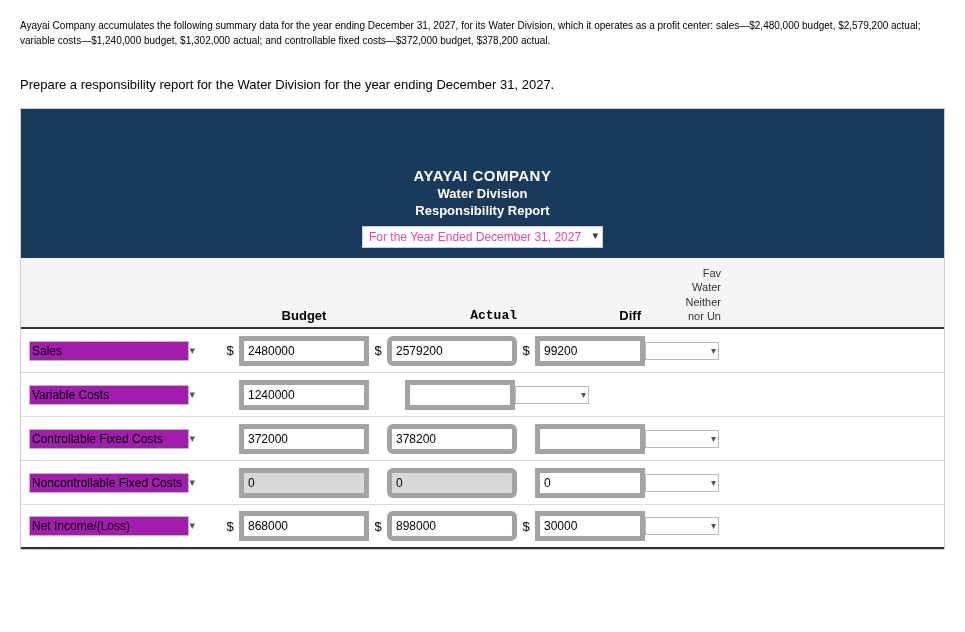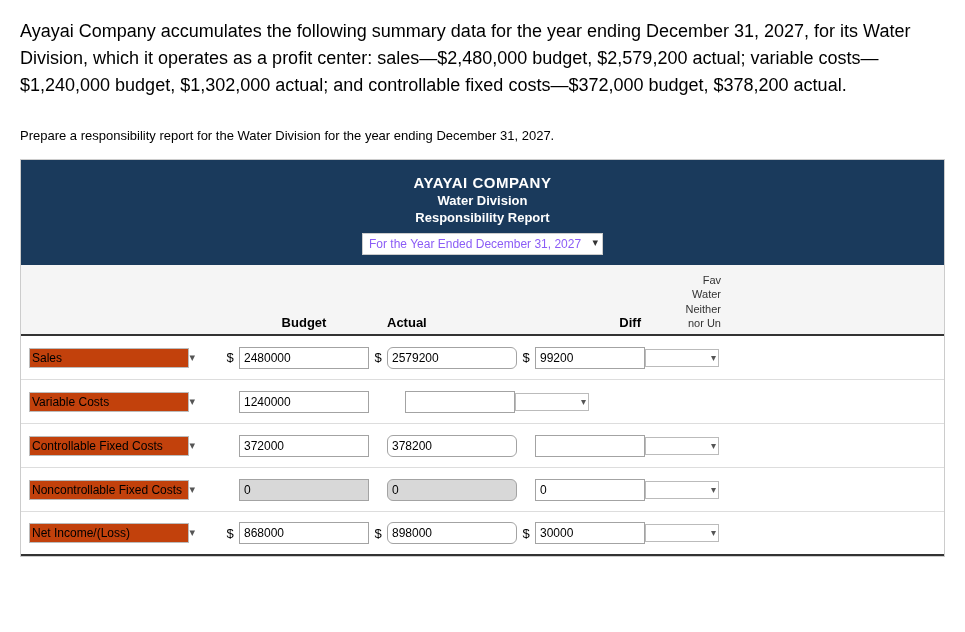--- a/index.html
+++ b/index.html
@@ -5,21 +5,21 @@
     * { box-sizing: border-box; margin: 0; padding: 0; }
     body {
       font-family: Arial, sans-serif;
       font-size: 13px;
       background: #fff;
       color: #000;
       padding: 18px 20px;
       width: 965px;
     }
     .intro-text {
-      font-size: 18px;
+      font-size: 10px;
       line-height: 1.5;
       margin-bottom: 14px;
     }
     .prepare-text {
       font-size: 13px;
       margin-bottom: 16px;
     }
     .report-container {
       border: 1px solid #ccc;
       background: #fff;
@@ -28,40 +28,41 @@
       background: #1a3a5c;
       color: #fff;
       text-align: center;
       padding: 14px 10px 10px 10px;
       position: relative;
     }
     .report-header .company-name {
       font-size: 15px;
       font-weight: bold;
       letter-spacing: 0.5px;
+      margin-top: 44px;
     }
     .report-header .division-name {
       font-size: 13px;
       font-weight: bold;
       margin-top: 2px;
     }
     .report-header .report-title {
       font-size: 13px;
       font-weight: bold;
       margin-top: 2px;
     }
     .report-header .date-row {
       margin-top: 8px;
       display: flex;
       justify-content: center;
       align-items: center;
     }
     .date-dropdown {
       background: #fff;
-      color: #8b5cf6;
+      color: #ec4899;
       border: 1px solid #ccc;
       padding: 3px 20px 3px 6px;
       font-size: 12px;
       appearance: none;
       -webkit-appearance: none;
       position: relative;
       cursor: pointer;
       min-width: 240px;
     }
     .date-select-wrapper {
@@ -108,41 +109,41 @@
       display: flex;
       align-items: center;
       border-bottom: 1px solid #ddd;
       padding: 6px 0;
       min-height: 44px;
     }
     .data-row:last-child {
       border-bottom: 2px solid #333;
     }
     input[type="text"], input[type="number"] {
-      border: 1px solid #a3a3a3;
+      border: 5px solid #a3a3a3;
       padding: 3px 4px;
       font-size: 12px;
       width: 100%;
       background: #fff;
     }
     .input-budget {
       width: 120px;
     }
     .input-actual {
       width: 120px;
       border-radius: 6px;
     }
     .input-diff {
       width: 100px;
     }
     select.row-select {
       border: 1px solid #bbb;
       font-size: 12px;
       padding: 2px 2px;
-      background: #c2410c;
+      background: #a21caf;
       width: 160px;
       appearance: none;
       -webkit-appearance: none;
       cursor: pointer;
     }
     .select-wrapper {
       position: relative;
       display: inline-block;
       width: 170px;
     }
@@ -212,21 +213,21 @@
     </div>
   </div>
 
   <div class="col-headers-row">
     <div class="cell-item"></div>
     <div class="cell-dollar"></div>
     <div class="cell-budget" style="text-align:center;">
       <span class="col-label">Budget</span>
     </div>
     <div class="cell-actual-dollar"></div>
-    <div class="cell-actual" style="text-align:left;">
+    <div class="cell-actual" style="text-align:right;font-family:Liberation Mono, monospace;">
       <span class="col-label">Actual</span>
     </div>
     <div class="cell-diff-dollar"></div>
     <div class="cell-diff" style="text-align:right; padding-right:4px;">
       <span class="col-label">Diff</span>
     </div>
     <div class="cell-fav" style="text-align:right; padding-right:4px;">
       <div class="col-desc">
         <div>Fav</div>
         <div>Water</div>

